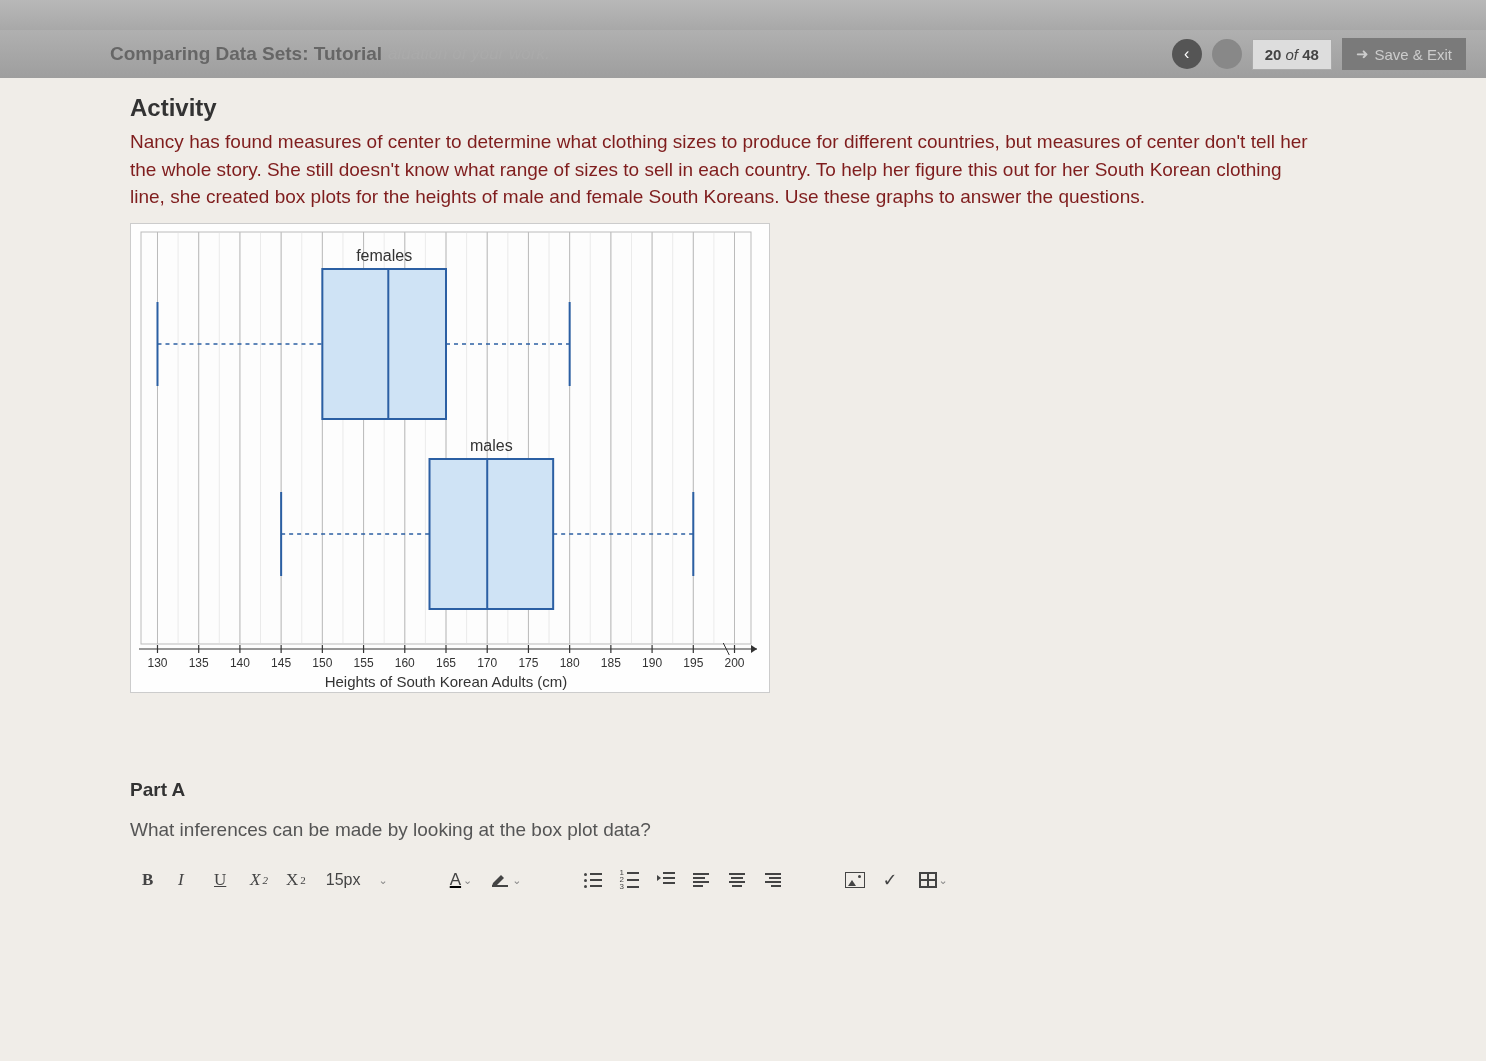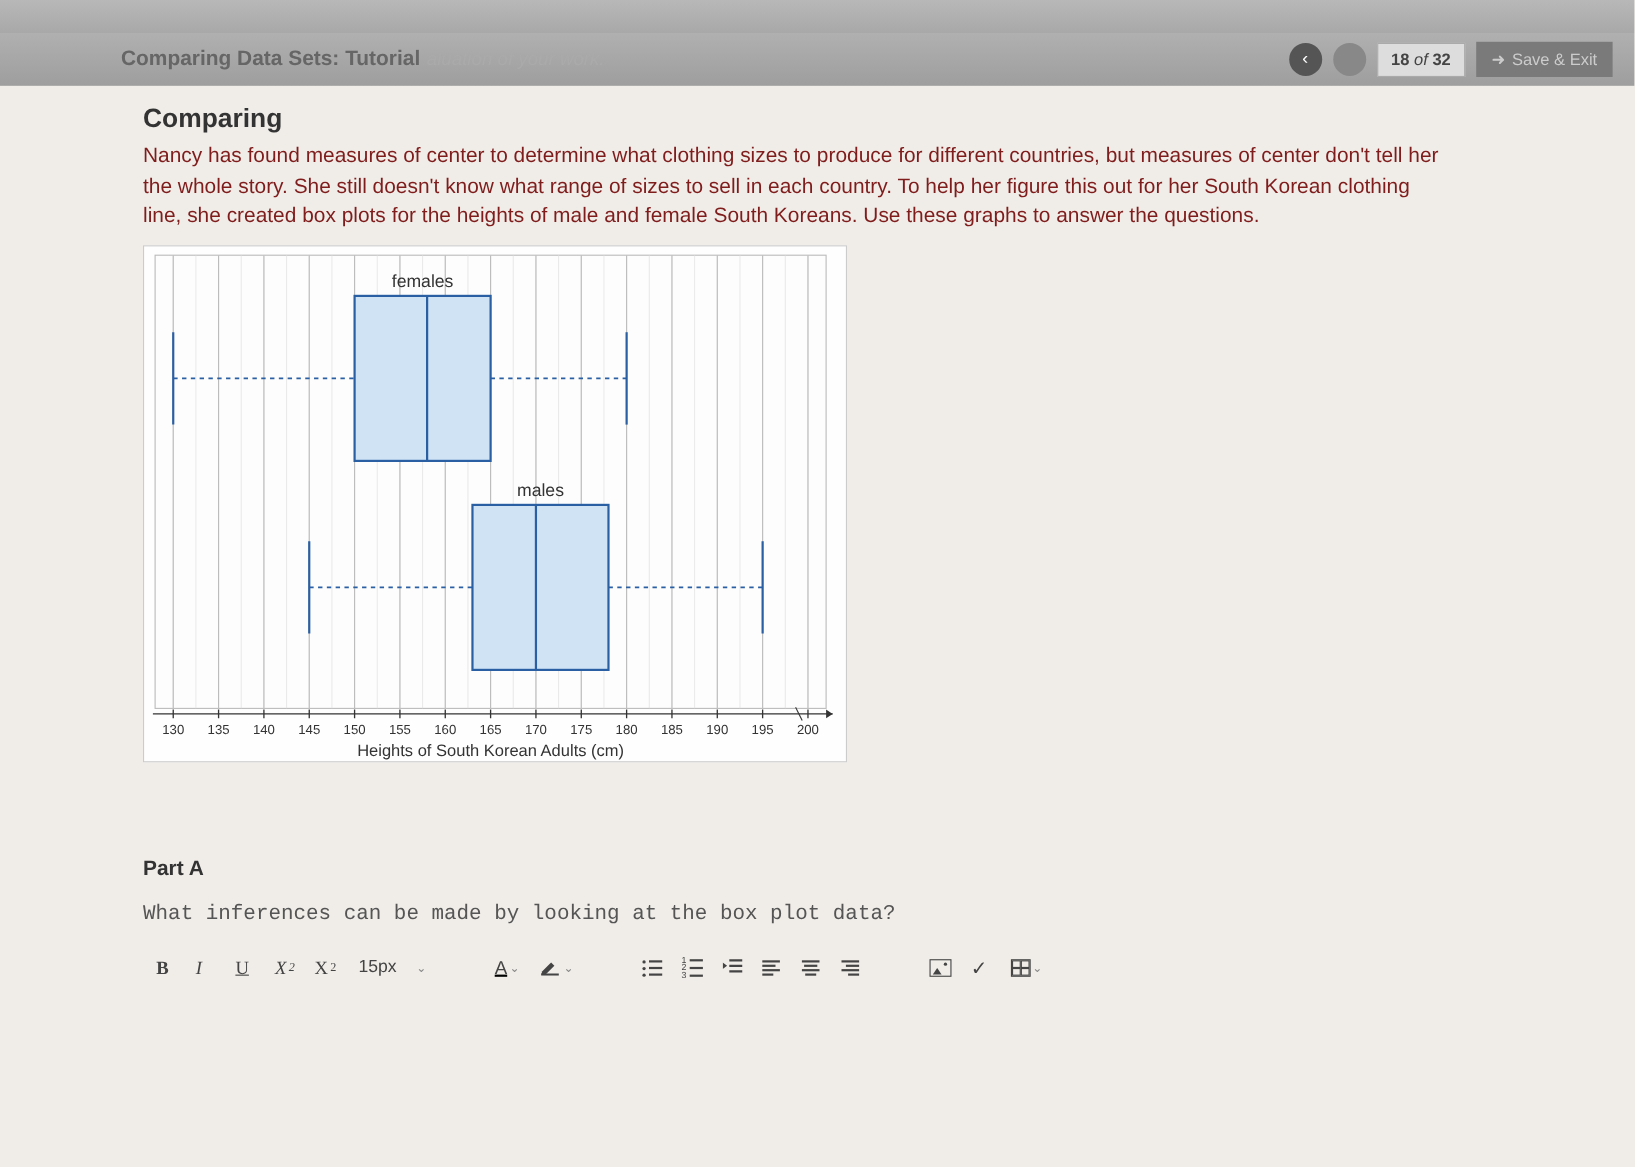--- a/index.html
+++ b/index.html
@@ -102,21 +102,20 @@
     .part-a-heading {
       font-size: 19px;
       font-weight: bold;
       color: #333;
       margin-bottom: 18px;
     }
     .part-a-question {
       font-size: 19px;
       color: #555;
       margin-bottom: 22px;
-      font-family: Liberation Mono, monospace;
     }
     .editor-toolbar {
       display: flex;
       align-items: center;
       gap: 18px;
       padding: 6px 12px;
       color: #444;
       font-size: 17px;
     }
     .tb-btn {
@@ -166,33 +165,33 @@
   <span class="header-title">Comparing Data Sets: Tutorial</span>
   <span class="header-watermark">aluation of your work.</span>
   <div class="header-right">
     <div class="nav-circle">
       <span>‹</span>
     </div>
     <div class="nav-circle light">
       <span></span>
     </div>
     <div class="page-indicator">
-      <span>18</span>
+      <span>20</span>
       <span class="of">of</span>
-      <span>32</span>
+      <span>48</span>
     </div>
     <div class="save-exit">
       <span>➜</span>
       <span>Save &amp; Exit</span>
     </div>
   </div>
 </div>
 
 <div class="content">
-  <div class="activity-heading">Comparing</div>
+  <div class="activity-heading">Activity</div>
   <div class="activity-text">Nancy has found measures of center to determine what clothing sizes to produce for different countries, but measures of center don't tell her the whole story. She still doesn't know what range of sizes to sell in each country. To help her figure this out for her South Korean clothing line, she created box plots for the heights of male and female South Koreans. Use these graphs to answer the questions.</div>
 
   <div class="chart-area">
     <svg id="boxplot-svg" width="640" height="470">
         <rect x="10" y="8" width="610" height="412" fill="#fdfdfd" stroke="#bbb" stroke-width="1"></rect>
         <line x1="26.486486486486488" y1="8" x2="26.486486486486488" y2="420" stroke="#ddd" stroke-width="0.6"></line>
         <line x1="47.0945945945946" y1="8" x2="47.0945945945946" y2="420" stroke="#ddd" stroke-width="0.6"></line>
         <line x1="67.70270270270271" y1="8" x2="67.70270270270271" y2="420" stroke="#ddd" stroke-width="0.6"></line>
         <line x1="88.3108108108108" y1="8" x2="88.3108108108108" y2="420" stroke="#ddd" stroke-width="0.6"></line>
         <line x1="108.91891891891892" y1="8" x2="108.91891891891892" y2="420" stroke="#ddd" stroke-width="0.6"></line>

